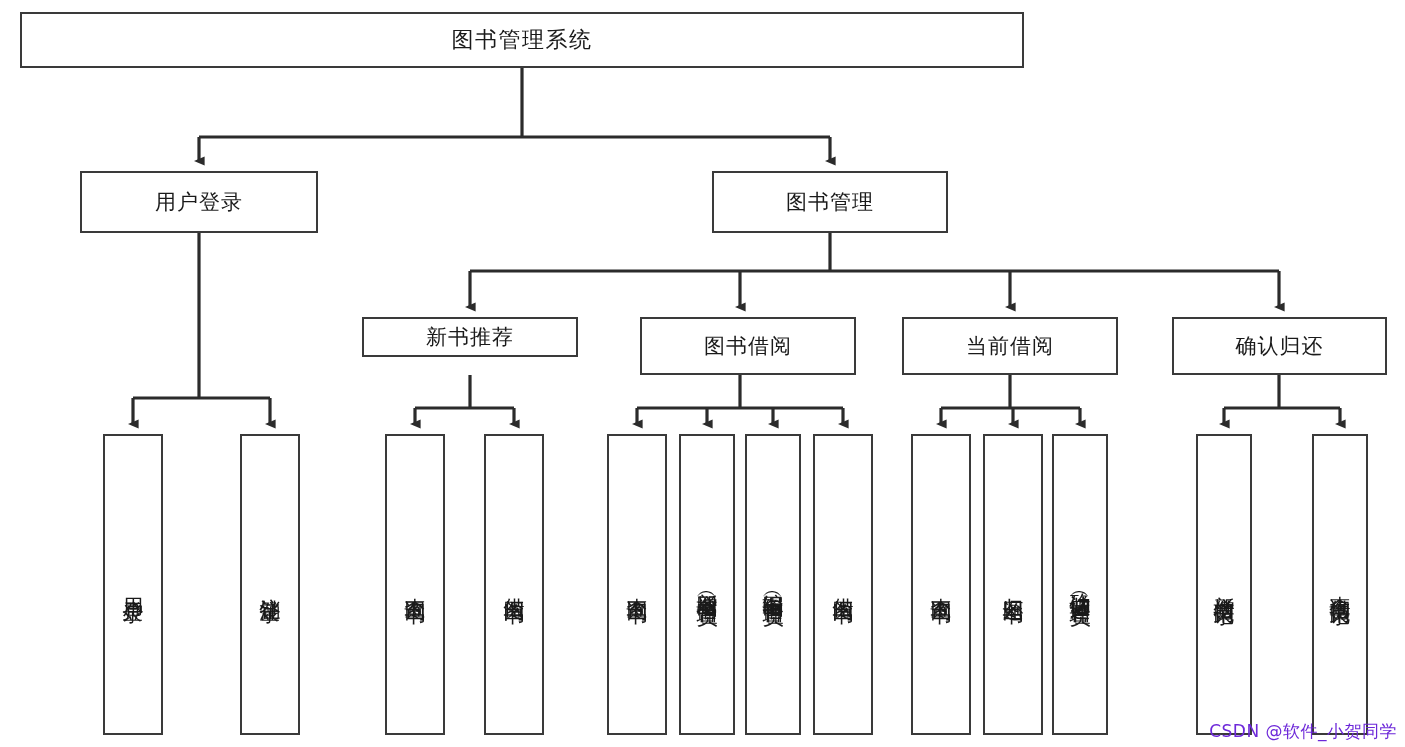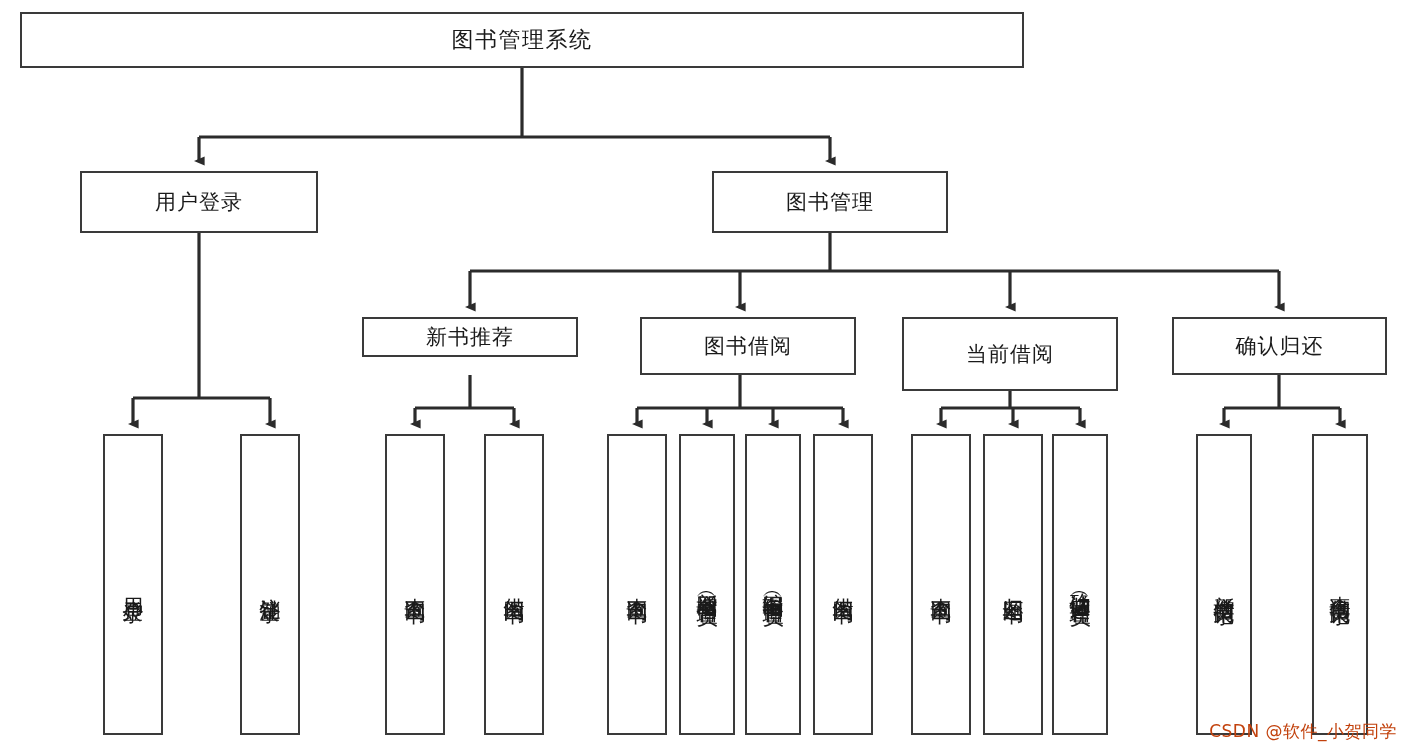--- a/index.html
+++ b/index.html
@@ -54,21 +54,21 @@
     letter-spacing:2px;
     line-height:1.05;
     white-space:nowrap;
     max-height:100%;
   }
   .watermark{
     position:absolute;
     right:8px;
     bottom:4px;
     font-size:17px;
-    color:#c2410c;
+    color:#6d28d9;
     letter-spacing:0.5px;
     z-index:5;
     white-space:nowrap;
     font-family:"DejaVu Sans","Liberation Sans",sans-serif;
   }
 </style>
 </head>
 <body>
 
 <div id="canvas">
@@ -133,21 +133,21 @@
   <div class="node h-node" id="n-l2-1" style="left: 712px; top: 171px; width: 236px; height: 62px;">
     <span class="label">图书管理</span>
   </div>
 
   <div class="node h-node" id="n-l3-0" style="left: 362px; top: 317px; width: 216px; height: 40px;">
     <span class="label">新书推荐</span>
   </div>
   <div class="node h-node" id="n-l3-1" style="left: 632px; top: 317px; width: 216px; height: 58px; margin-left: 8px;">
     <span class="label">图书借阅</span>
   </div>
-  <div class="node h-node" id="n-l3-2" style="left: 902px; top: 317px; width: 216px; height: 74px;">
+  <div class="node h-node" id="n-l3-2" style="left: 902px; top: 317px; width: 216px; height: 58px;">
     <span class="label">当前借阅</span>
   </div>
   <div class="node h-node" id="n-l3-3" style="left: 1172px; top: 317px; width: 215px; height: 58px;">
     <span class="label">确认归还</span>
   </div>
 
   <div class="node v-node" id="n-lf-0" style="left: 103px; top: 434px; width: 60px; height: 301px;">
     <span class="label">用户登录</span>
   </div>
   <div class="node v-node" id="n-lf-1" style="left: 240px; top: 434px; width: 60px; height: 301px;">

